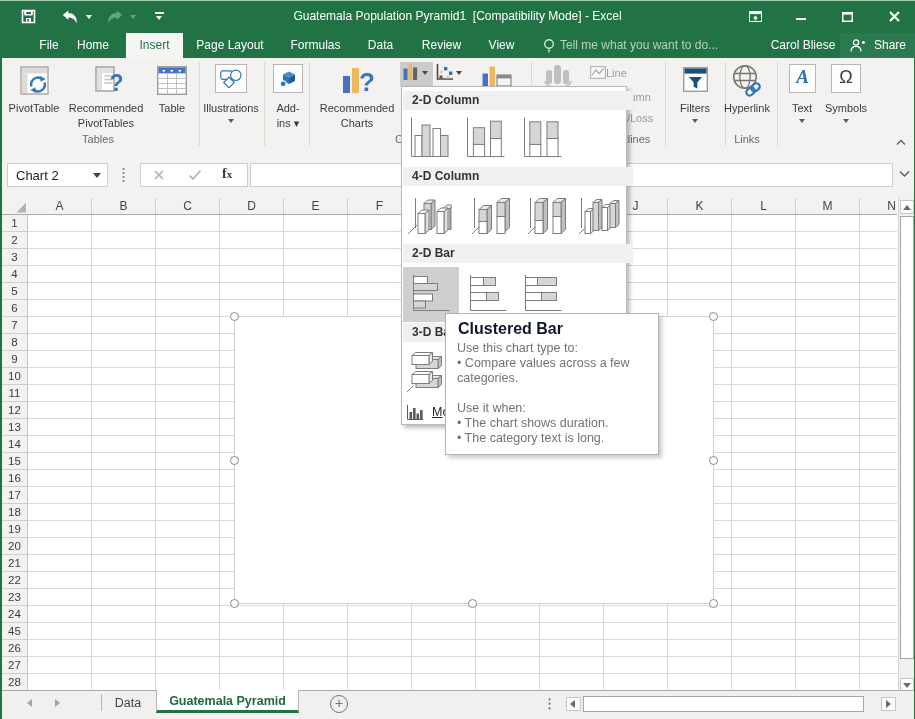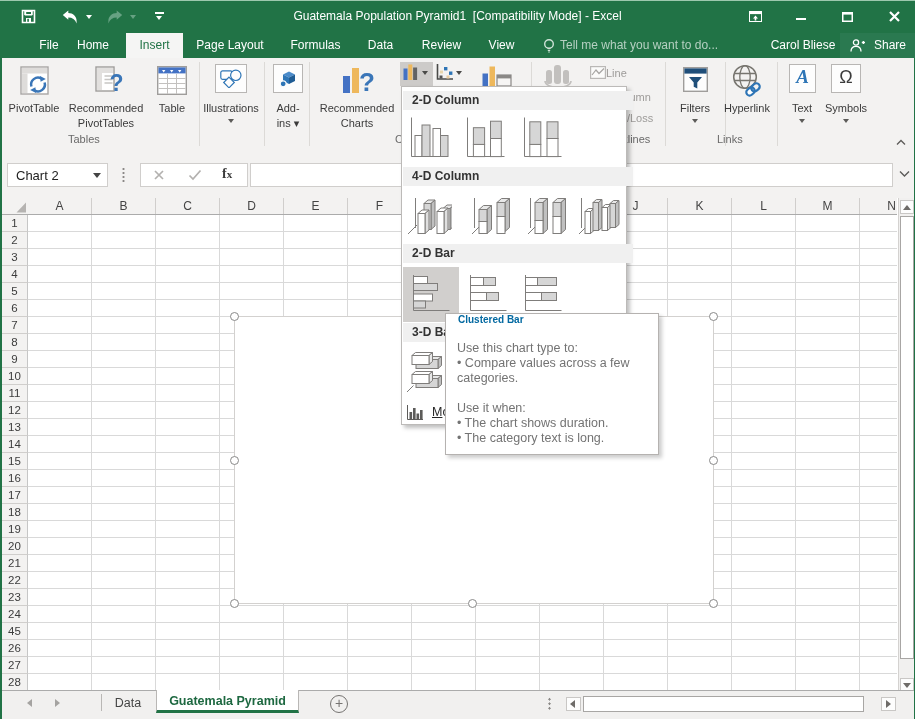--- a/index.html
+++ b/index.html
@@ -10,21 +10,21 @@
   #titlebar{left:0;top:0;width:915px;height:33px;background:#217346;}
   #topline{left:0;top:0;width:915px;height:1px;background:#9dc8ae;}
   #title{left:0;top:9px;width:915px;text-align:center;color:#fff;font-size:12px;}
   
   #tabrow{left:0;top:33px;width:915px;height:25px;background:#217346;}
   .tab{position:absolute;top:33px;height:25px;white-space:nowrap;line-height:25px;color:#fff;font-size:12px;text-align:center;}
   #tab-insert{background:#f5f5f4;color:#217346;}
   
   #ribbon{left:0;top:58px;width:915px;height:96px;background:#f3f2f1;border-bottom:1px solid #d8d6d4;}
   .rsep{position:absolute;top:62px;width:1px;height:84px;background:#dcdad7;}
-  .rlabel{position:absolute;top:77px;font-size:11px;color:#6a6a6a;text-align:left;}
+  .rlabel{position:absolute;top:77px;font-size:11px;color:#6a6a6a;text-align:center;}
   .rbtxt{position:absolute;font-size:11px;color:#3b3b3b;text-align:center;line-height:15px;}
   .ddarr{position:absolute;width:0;height:0;border-left:3px solid transparent;border-right:3px solid transparent;border-top:4px solid #5c5b59;}
   .iconbox{position:absolute;width:29px;height:29px;background:#fdfdfd;border:1px solid #b8b6b4;box-sizing:border-box;}
   
   #fbar{left:2px;top:154px;width:913px;height:44px;background:#f3f2f1;}
   .whitebox{position:absolute;background:#fff;border:1px solid #d0cecc;box-sizing:border-box;}
   
   #colheads{left:2px;top:198px;width:895px;height:16px;background:#f3f2f1;border-bottom:1px solid #ababab;box-sizing:content-box;}
   .colhead{position:absolute;top:0;height:16px;line-height:16px;text-align:center;font-size:12px;color:#444;border-right:1px solid #d0cecc;box-sizing:border-box;}
   #grid{left:28px;top:215px;width:869px;height:475px;background:
@@ -512,17 +512,17 @@
           <rect x="7" y="3" width="2.6" height="11.5"></rect>
           <rect x="10.5" y="8.5" width="2.6" height="6"></rect>
           <rect x="14" y="5" width="2.6" height="9.5"></rect>
       </g>
     </svg>
     <div class="abs" style="left:30px;top:318px;font-size:12.5px;color:#262626;white-space:nowrap"><span style="text-decoration:underline">M</span>ore Column Charts...</div>
   </div>
   <div class="abs" id="menucontent"></div>
 
   <div class="abs" id="tip">
-    <div class="abs" style="left:12px;top:0;font-size:10px;font-weight:700;color:#0369a1">Clustered Bar</div>
+    <div class="abs" style="left:12px;top:6px;font-size:16px;font-weight:700;color:#0f172a">Clustered Bar</div>
     <div class="abs" style="left:11px;top:26.5px;font-size:12.5px;color:#737373;line-height:15px">Use this chart type to:<br>• Compare values across a few<br>categories.<br><br>Use it when:<br>• The chart shows duration.<br>• The category text is long.</div>
   </div>
   <div class="abs" id="tipcontent"></div>
 </div>
 
 </body></html>

